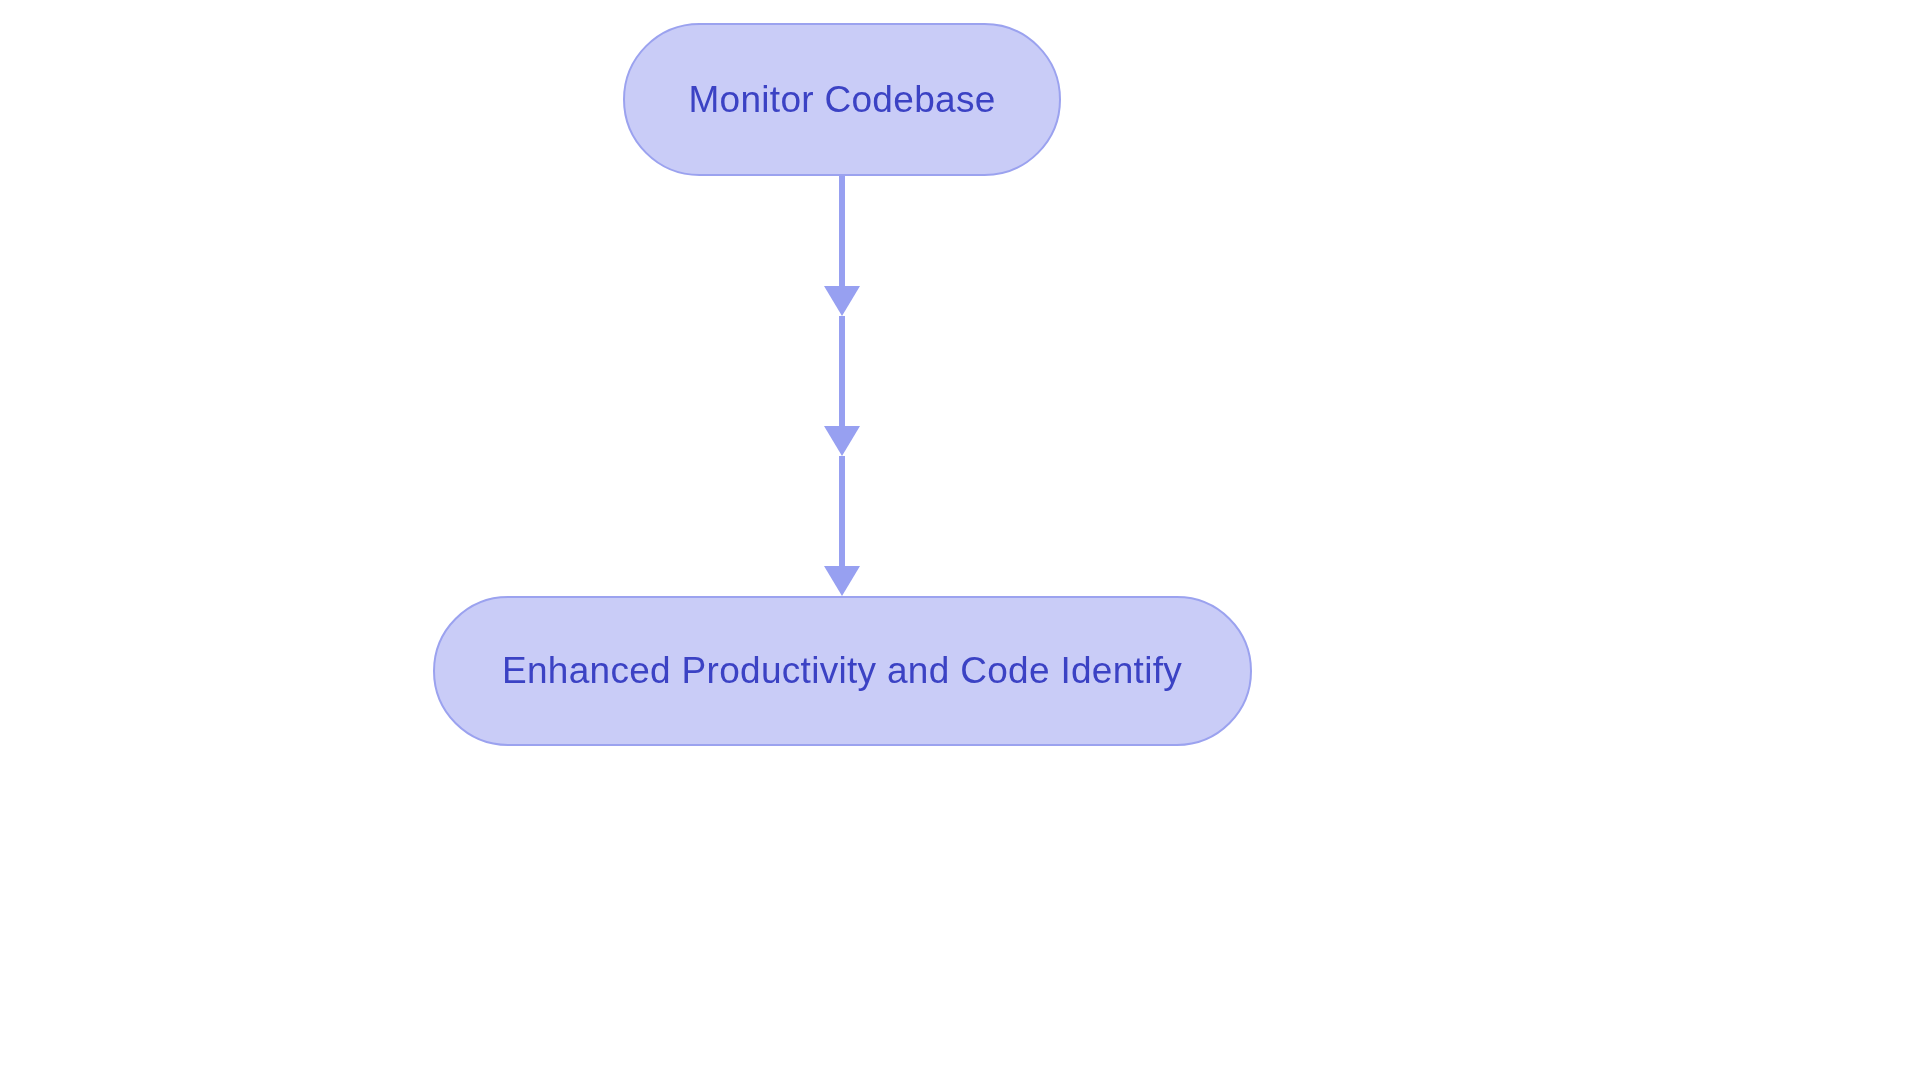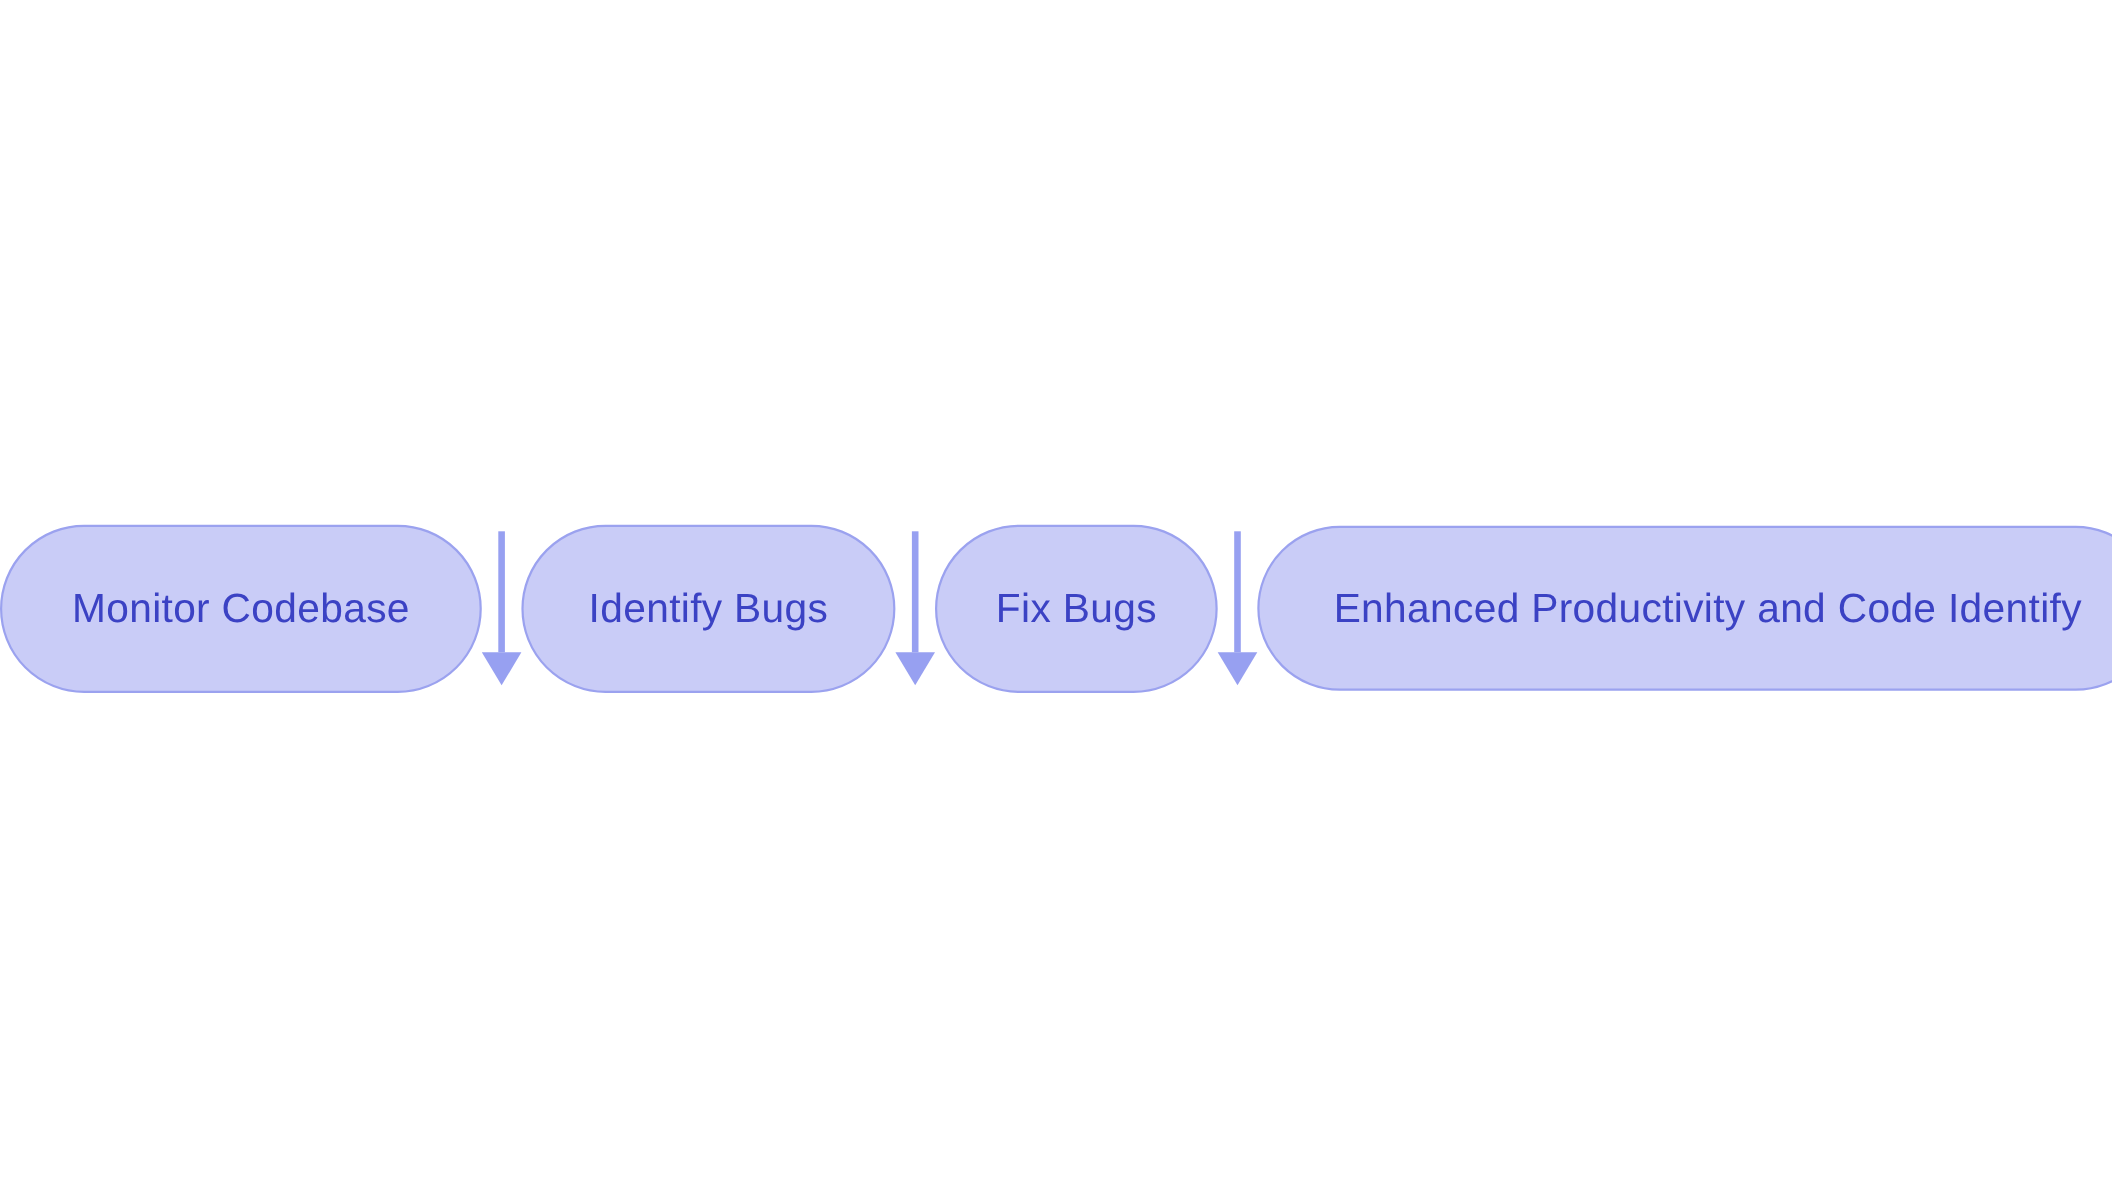--- a/index.html
+++ b/index.html
@@ -8,21 +8,21 @@
     width: 1920px;
     height: 1083px;
     background: #ffffff;
     overflow: hidden;
     font-family: "Liberation Sans", sans-serif;
   }
   .canvas {
     width: 1684px;
     height: 1083px;
     display: flex;
-    flex-direction: row;
+    flex-direction: column;
     align-items: center;
     box-sizing: border-box;
     padding-top: 23px;
   }
   .node {
     height: 153px;
     box-sizing: border-box;
     background: #c9ccf7;
     border: 2px solid #9ba2ef;
     border-radius: 999px;
@@ -68,32 +68,26 @@
 
   <div class="node n1">
     <span>Monitor Codebase</span>
   </div>
 
   <div class="arrow">
     <div class="shaft"></div>
     <div class="head"></div>
   </div>
 
-  <div class="node n2">
-    <span>Identify Bugs</span>
-  </div>
 
   <div class="arrow">
     <div class="shaft"></div>
     <div class="head"></div>
   </div>
 
-  <div class="node n3">
-    <span>Fix Bugs</span>
-  </div>
 
   <div class="arrow">
     <div class="shaft"></div>
     <div class="head"></div>
   </div>
 
   <div class="node n4">
     <span>Enhanced Productivity and Code Identify</span>
   </div>
 

